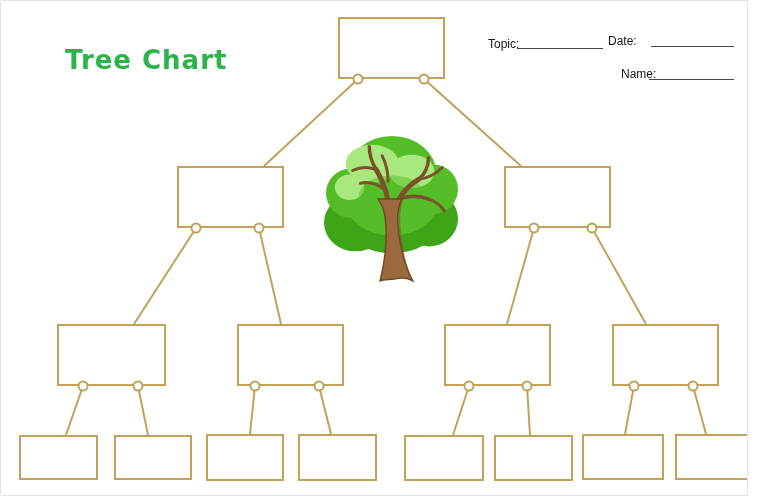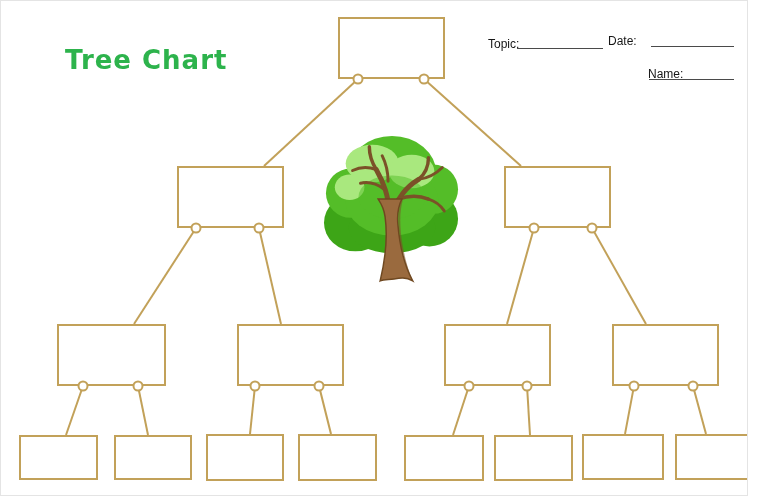--- a/index.html
+++ b/index.html
@@ -80,21 +80,21 @@
 <div class="canvas">
 
   <h1 class="page-title">Tree Chart</h1>
 
   <span class="hdr-label" style="left:487px;top:36px;text-align:right;">Topic:</span>
   <span class="hdr-line" style="left:516px;top:35px;width:86px;"></span>
 
   <span class="hdr-label" style="left:607px;top:33px;">Date:</span>
   <span class="hdr-line" style="left:650px;top:33px;width:83px;"></span>
 
-  <span class="hdr-label" style="left:620px;top:66px;margin-left:27px;">Name:</span>
+  <span class="hdr-label" style="left:620px;top:66px;">Name:</span>
   <span class="hdr-line" style="left:648px;top:66px;width:85px;"></span>
 
   <div class="node" style="left:337px;top:16px;width:107px;height:62px;"></div>
   <div class="node" style="left:176px;top:165px;width:107px;height:62px;"></div>
   <div class="node" style="left:503px;top:165px;width:107px;height:62px;"></div>
   <div class="node" style="left:56px;top:323px;width:109px;height:62px;"></div>
   <div class="node" style="left:236px;top:323px;width:107px;height:62px;"></div>
   <div class="node" style="left:443px;top:323px;width:107px;height:62px;"></div>
   <div class="node" style="left:611px;top:323px;width:107px;height:62px;"></div>
   <div class="node" style="left:18px;top:434px;width:79px;height:45px;"></div>

